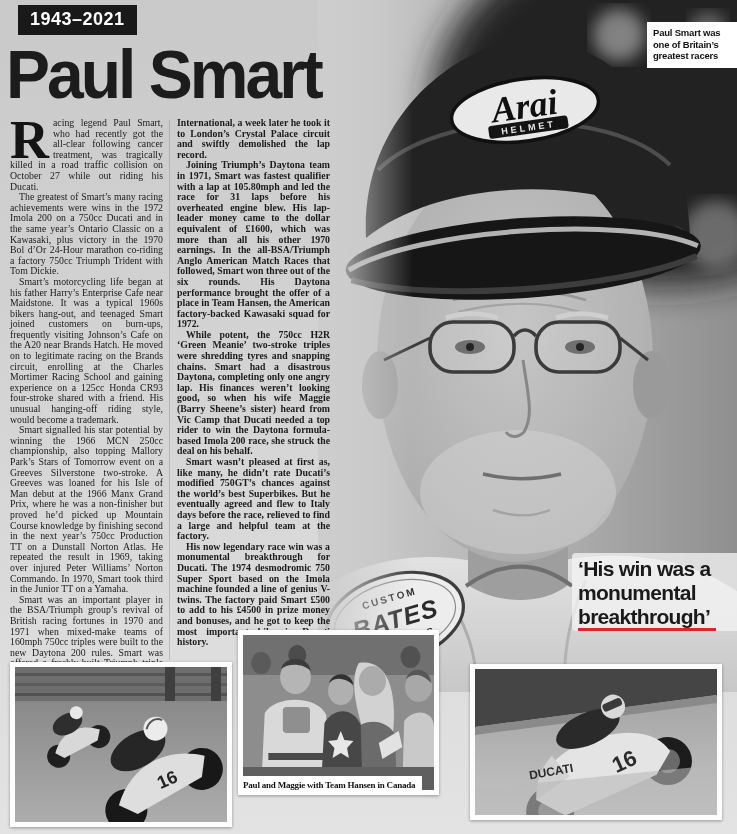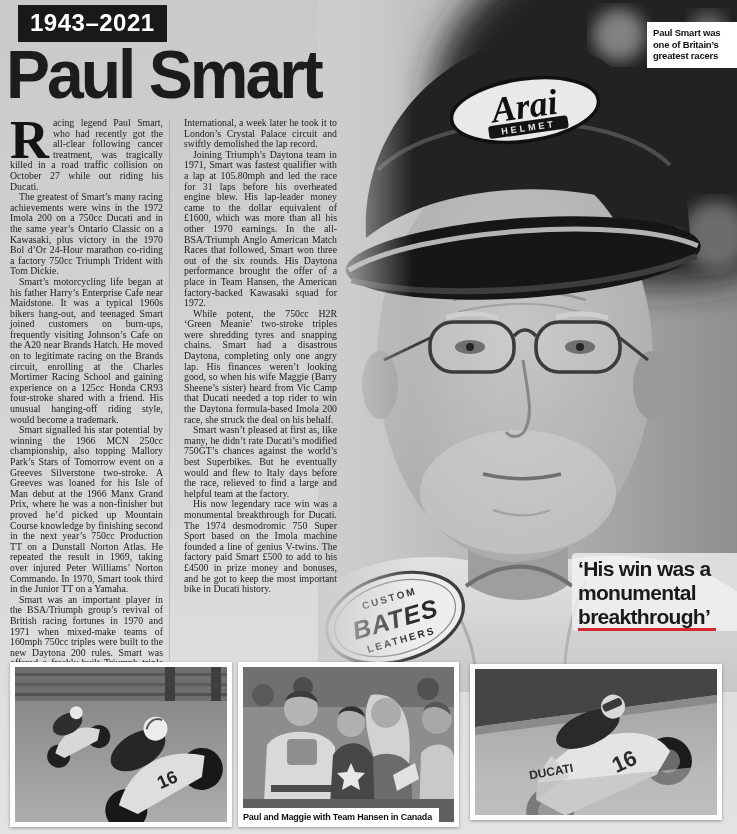--- a/index.html
+++ b/index.html
@@ -11,36 +11,36 @@
   }
   .layer{position:absolute;}
 
   
   .portrait{left:318px;top:0;width:419px;height:692px;z-index:1;}
   .portrait svg{display:block;width:100%;height:100%;}
 
   
   .banner{
     left:18px;top:5px;z-index:6;background:#191919;color:#fff;
-    font-weight:bold;font-size:24px;letter-spacing:.5px;
+    font-weight:bold;font-size:18px;letter-spacing:.5px;
     padding:4px 12px 5px 12px;
   }
   .headline{
     left:6px;top:40px;z-index:6;color:#1c1c1c;
     font-weight:bold;font-size:66px;letter-spacing:-3px;line-height:1;
     transform:scaleY(1.04);transform-origin:top left;
   }
 
   
   .article{left:10px;top:118px;width:322px;height:545px;z-index:5;
     font-family:"Liberation Serif",serif;color:#1b1b1b;
     font-size:9.8px;line-height:10.6px;text-align:justify;}
   .col{position:absolute;top:0;width:153px;}
   .col1{left:0;}
-  .col2{left:174px;}
+  .col2{left:167px;font-weight:bold;}
   .colrule{position:absolute;left:159px;top:2px;width:1px;height:540px;background:rgba(120,120,120,.35);}
   .article p{margin:0;text-indent:9px;}
   .article p.noindent{text-indent:0;}
   .dropcap{
     float:left;font-weight:bold;font-size:54px;line-height:40px;
     padding:2px 4px 0 0;color:#141414;font-family:"Liberation Serif",serif;
   }
 
   
   .capt-top{
@@ -65,21 +65,21 @@
     box-shadow:0 1px 3px rgba(0,0,0,.35);
   }
   .photo-img{position:relative;width:100%;height:100%;overflow:hidden;background:#888;}
   .photo-img svg{display:block;width:100%;height:100%;}
   .photo-caption{
     position:absolute;left:0;bottom:0;background:#fff;color:#111;
     font-weight:bold;font-size:9px;letter-spacing:-0.2px;line-height:11px;
     padding:4px 7px 4px 5px;white-space:nowrap;
   }
   .ph1{left:10px;top:662px;width:222px;height:165px;}
-  .ph2{left:238px;top:662px;width:221px;height:165px;}
+  .ph2{left:238px;top:630px;width:201px;height:165px;font-family:Liberation Serif, serif;}
   .ph3{left:470px;top:664px;width:252px;height:156px;}
 </style>
 </head>
 <body>
 
 <div class="layer portrait">
   <svg viewBox="0 0 419 692" preserveAspectRatio="none">
     <defs>
       <linearGradient id="pbg" x1="0" y1="0" x2="1" y2="0">
         <stop offset="0" stop-color="#cecece"></stop>
@@ -189,21 +189,21 @@
     <p>The greatest of Smart’s many racing achievements were wins in the 1972 Imola 200 on a 750cc Ducati and in the same year’s Ontario Classic on a Kawasaki, plus victory in the 1970 Bol d’Or 24-Hour marathon co-riding a factory 750cc Triumph Trident with Tom Dickie.</p>
     <p>Smart’s motorcycling life began at his father Harry’s Enterprise Cafe near Maidstone. It was a typical 1960s bikers hang-out, and teenaged Smart joined customers on burn-ups, frequently visiting Johnson’s Cafe on the A20 near Brands Hatch. He moved on to legitimate racing on the Brands circuit, enrolling at the Charles Mortimer Racing School and gaining experience on a 125cc Honda CR93 four-stroke shared with a friend. His unusual hanging-off riding style, would become a trademark.</p>
     <p>Smart signalled his star potential by winning the 1966 MCN 250cc championship, also topping Mallory Park’s Stars of Tomorrow event on a Greeves Silverstone two-stroke. A Greeves was loaned for his Isle of Man debut at the 1966 Manx Grand Prix, where he was a non-finisher but proved he’d picked up Mountain Course knowledge by finishing second in the next year’s 750cc Production TT on a Dunstall Norton Atlas. He repeated the result in 1969, taking over injured Peter Williams’ Norton Commando. In 1970, Smart took third in the Junior TT on a Yamaha.</p>
     <p>Smart was an important player in the BSA/Triumph group’s revival of British racing fortunes in 1970 and 1971 when mixed-make teams of 160mph 750cc triples were built to the new Daytona 200 rules. Smart was offered a freshly-built Triumph triple in mid 1970 and after trying it at a Brands Hatch</p>
   </div>
   <div class="colrule"></div>
   <div class="col col2">
     <p class="noindent">International, a week later he took it to London’s Crystal Palace circuit and swiftly demolished the lap record.</p>
     <p>Joining Triumph’s Daytona team in 1971, Smart was fastest qualifier with a lap at 105.80mph and led the race for 31 laps before his overheated engine blew. His lap-leader money came to the dollar equivalent of £1600, which was more than all his other 1970 earnings. In the all-BSA/Triumph Anglo American Match Races that followed, Smart won three out of the six rounds. His Daytona performance brought the offer of a place in Team Hansen, the American factory-backed Kawasaki squad for 1972.</p>
     <p>While potent, the 750cc H2R ‘Green Meanie’ two-stroke triples were shredding tyres and snapping chains. Smart had a disastrous Daytona, completing only one angry lap. His finances weren’t looking good, so when his wife Maggie (Barry Sheene’s sister) heard from Vic Camp that Ducati needed a top rider to win the Daytona formula-based Imola 200 race, she struck the deal on his behalf.</p>
-    <p>Smart wasn’t pleased at first as, like many, he didn’t rate Ducati’s modified 750GT’s chances against the world’s best Superbikes. But he eventually would and flew to Italy days before the race, relieved to find a large and helpful team at the factory.</p>
+    <p>Smart wasn’t pleased at first as, like many, he didn’t rate Ducati’s modified 750GT’s chances against the world’s best Superbikes. But he eventually agreed and flew to Italy days before the race, relieved to find a large and helpful team at the factory.</p>
     <p>His now legendary race win was a monumental breakthrough for Ducati. The 1974 desmodromic 750 Super Sport based on the Imola machine founded a line of genius V-twins. The factory paid Smart £500 to add to his £4500 in prize money and bonuses, and he got to keep the most important bike in Ducati history.</p>
   </div>
 </div>
 
 <div class="layer pullquote">‘His win was a monumental breakthrough’</div>
 <div class="layer pullquote-rule" style="background: rgb(215, 40, 47);"></div>
 
 <div class="layer photo ph1">
   <div class="photo-img">
     <svg viewBox="0 0 212 155" preserveAspectRatio="none">

